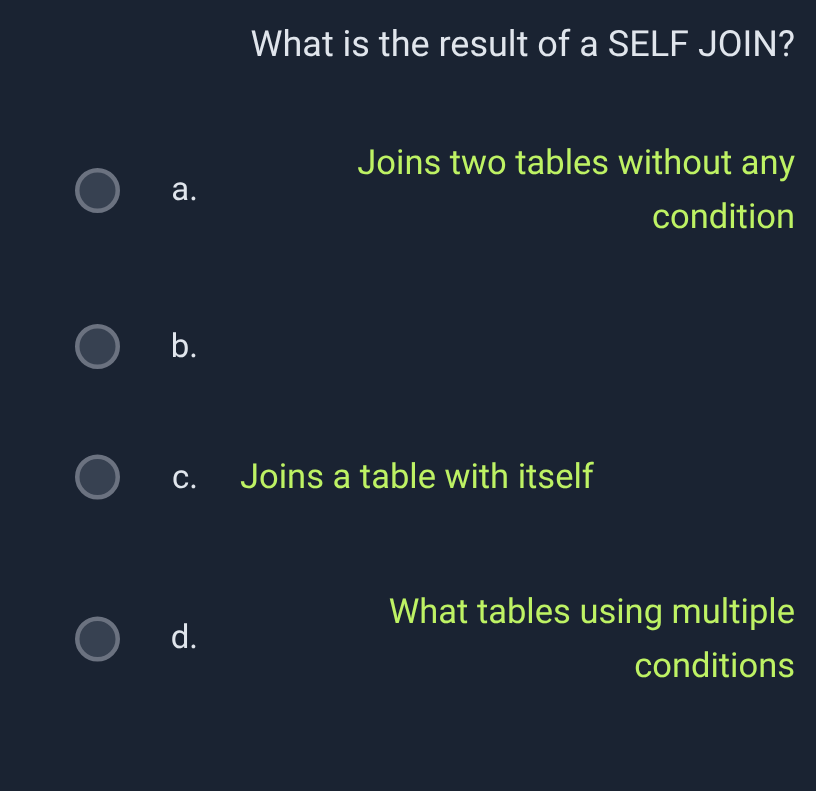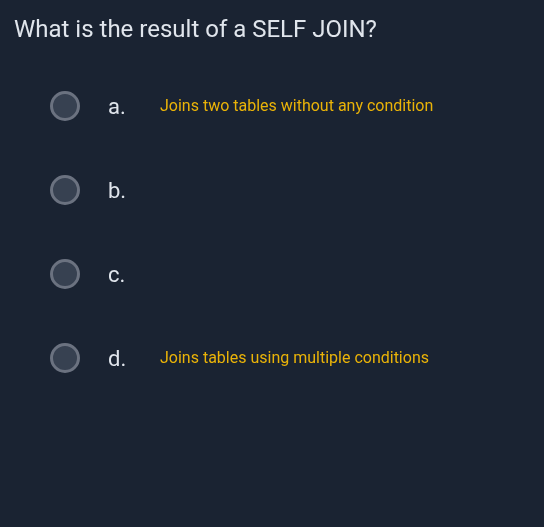--- a/index.html
+++ b/index.html
@@ -1,18 +1,19 @@
 <!DOCTYPE html>
 <html><head>
   <meta charset="utf-8">
   <style>
     * {
       margin: 0;
       padding: 0;
       box-sizing: border-box;
+      text-align: right;
     }
     body {
       background-color: #1a2332;
       width: 544px;
       height: 527px;
       font-family: -apple-system, BlinkMacSystemFont, "Segoe UI", Roboto, Helvetica, Arial, sans-serif;
       color: #e0e5ec;
       padding: 15px 14px;
       overflow: hidden;
     }
@@ -42,22 +43,22 @@
       flex-shrink: 0;
       cursor: pointer;
     }
     .option-label {
       font-size: 22px;
       color: #e0e5ec;
       min-width: 24px;
       flex-shrink: 0;
     }
     .option-text {
-      font-size: 16px;
-      color: #eab308;
+      font-size: 23px;
+      color: #bef264;
       line-height: 1.55;
     }
   </style>
 </head>
 <body>
 
 <div class="question">What is the result of a SELF JOIN?</div>
 
 <div class="options">
   <div class="option">
@@ -67,20 +68,21 @@
   </div>
 
   <div class="option">
     <div class="radio-btn"></div>
     <span class="option-label">b.</span>
   </div>
 
   <div class="option">
     <div class="radio-btn"></div>
     <span class="option-label">c.</span>
+    <span class="option-text">Joins a table with itself</span>
   </div>
 
   <div class="option">
     <div class="radio-btn"></div>
     <span class="option-label">d.</span>
-    <span class="option-text">Joins tables using multiple conditions</span>
+    <span class="option-text">What tables using multiple conditions</span>
   </div>
 </div>
 
 </body></html>

